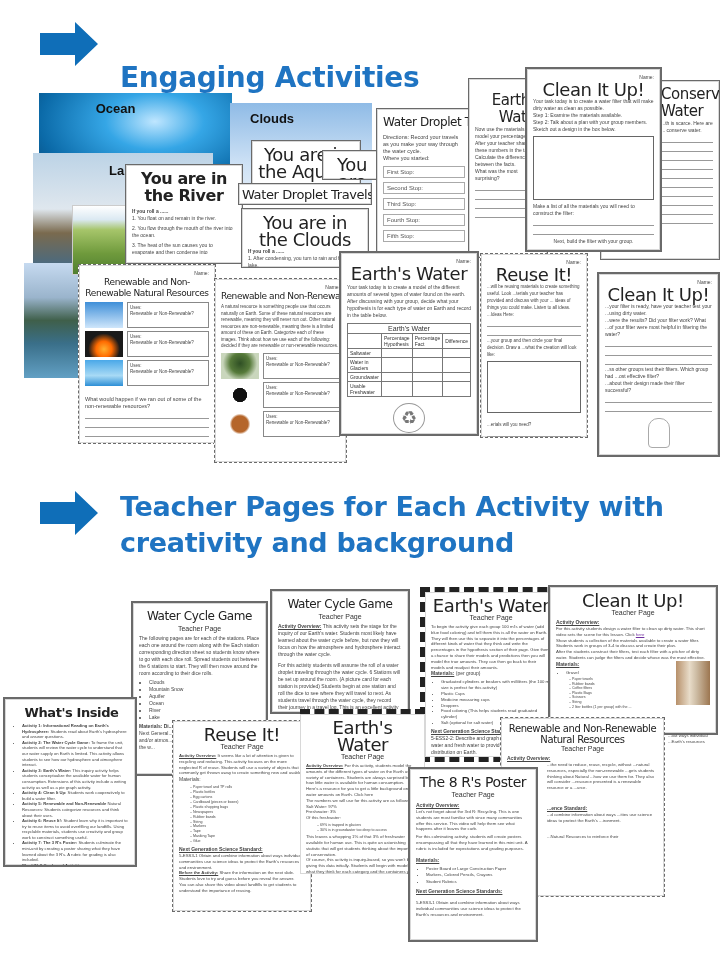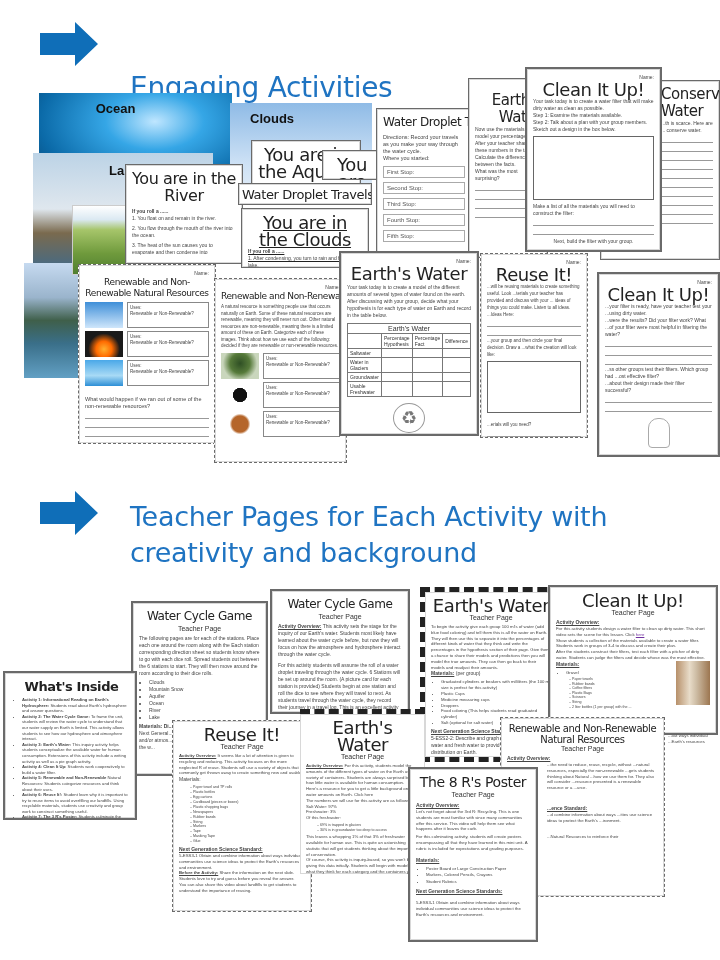--- a/index.html
+++ b/index.html
@@ -1,18 +1,18 @@
 <!DOCTYPE html>
 <html><head>
   <meta charset="utf-8">
   <style>
     html, body { margin:0; padding:0; background:#ffffff; }
     body { width:720px; height:960px; position:relative; overflow:hidden; font-family:"Liberation Sans", sans-serif; }
     .arrow { position:absolute; width:58px; height:44px; }
-    .heading { position:absolute; color:#1f74c2; font-family:"DejaVu Sans", sans-serif; font-weight:normal; margin:11px; }
+    .heading { position:absolute; color:#1f74c2; font-family:"DejaVu Sans", sans-serif; font-weight:bold; margin:1px; }
     .h1 { left:119px; top:60px; font-size:28px; letter-spacing:-0.3px; }
     .h2 { left:119px; top:488px; font-size:27px; line-height:36px; width:600px; letter-spacing:-0.3px; }
 
     .card { position:absolute; overflow:hidden; box-sizing:border-box; }
     .photo { color:#111; font-weight:bold; font-size:13px; padding:8px 0 0 0; text-align:center; }
     .ocean { background: radial-gradient(ellipse at 60% 30%, #bfe6ff 0%, #35a6e6 30%, #0b6aa8 70%, #063e6b 100%); }
     .clouds { background: linear-gradient(#8fbbe6, #cde1f5 60%, #e8f0f8); }
     .lake { background: linear-gradient(#bcd3e6 0%, #dfe7ee 28%, #7a6a4e 40%, #4d6a7d 55%, #2c3f4c 75%, #6a7f8c 100%); }
     .lake2 { background: linear-gradient(#c6daf0 0%, #9ab4cc 30%, #3f5f4a 50%, #3a6f89 70%, #62a0c4 100%); }
     .illust { background: linear-gradient(#ffffff 0%, #dbe9f2 20%, #a6c56a 35%, #6f9a3c 70%, #4f7e30 100%); }
@@ -50,37 +50,37 @@
 <div class="card photo clouds" style="left:230px;top:103px;width:142px;height:100px;text-align:left;padding-left:20px;">
   <span>Clouds</span>
 </div>
 <div class="card photo lake" style="left:33px;top:153px;width:180px;height:200px;text-align:left;padding:10px 0 0 76px;">
   <span>Lake</span>
 </div>
 <div class="card lake2" style="left:24px;top:263px;width:60px;height:115px;"></div>
 <div class="card illust" style="left:72px;top:205px;width:80px;height:70px;border:1px solid #ccc;"></div>
 
 <div class="card sheet" style="left:125px;top:164px;width:118px;height:100px;">
-  <div class="t" style="font-size:16px;">You are in the River</div>
+  <div class="t" style="font-size:16px;font-weight:bold;">You are in the River</div>
   <div class="body bold" style="margin-top:4px;">If you roll a ......</div>
   <div class="body">1. You float on and remain in the river.</div>
   <div class="body" style="margin-top:3px;">2. You flow through the mouth of the river into the ocean.</div>
   <div class="body" style="margin-top:3px;">3. The heat of the sun causes you to evaporate and then condense into</div>
 </div>
 
 <div class="card sheet" style="left:251px;top:140px;width:110px;height:50px;">
   <div class="t">You are in the Aquifer</div>
 </div>
 <div class="card sheet" style="left:322px;top:150px;width:60px;height:30px;">
   <div class="t">You are in the Mountains</div>
 </div>
 <div class="card sheet" style="left:238px;top:183px;width:134px;height:22px;padding:2px 3px;">
   <div class="t" style="font-size:13px;white-space:nowrap;">Water Droplet Travels Reflection</div>
 </div>
-<div class="card sheet" style="left:241px;top:208px;width:128px;height:60px;text-decoration:underline;">
+<div class="card sheet" style="left:241px;top:208px;width:128px;height:60px;">
   <div class="t">You are in the Clouds</div>
   <div class="body bold">If you roll a ......</div>
   <div class="body">1. After condensing, you turn to rain and fall into a lake.</div>
 </div>
 
 <div class="card sheet" style="left:376px;top:108px;width:96px;height:150px;">
   <div class="t" style="font-size:12px;text-align:left;white-space:nowrap;">Water Droplet Travels</div>
   <div class="body" style="font-size:5.5px;margin-top:3px;">Directions: Record your travels as you make your way through the water cycle.</div>
   <div class="body" style="font-size:5.5px;">Where you started:</div>
   <div class="stop">First Stop:</div>
@@ -276,21 +276,21 @@
       <li>Mountain Snow</li>
       <li>Aquifer</li>
       <li>Ocean</li>
       <li>River</li>
       <li>Lake</li>
   </ul>
   <div class="body bold">Materials: Di... student paso...</div>
   <div class="body">Next General... 5-ESS2-1. Des... describe ways... and/or atmos... (In this activit... atmosphere i... through the w...</div>
 </div>
 
-<div class="card sheet" style="left:3px;top:671px;width:134px;height:149px;border-width:2px;padding-left:9px;">
+<div class="card sheet" style="left:3px;top:697px;width:134px;height:170px;border-width:2px;padding-left:9px;">
   <div class="t" style="font-size:13px;font-weight:bold;">What's Inside</div>
   <ul style="font-size:4.2px;line-height:5.6px;padding-left:8px;">
     <li><span class="bold">Activity 1: Informational Reading on Earth's Hydrosphere:</span><span> Students read about Earth's hydrosphere and answer questions.</span></li>
     <li><span class="bold">Activity 2: The Water Cycle Game:</span><span> To frame the unit, students will review the water cycle to understand that our water supply on Earth is limited. This activity allows students to see how our hydrosphere and atmosphere interact.</span></li>
     <li><span class="bold">Activity 3: Earth's Water:</span><span> This inquiry activity helps students conceptualize the available water for human consumption. Extensions of this activity include a writing activity as well as a pie graph activity.</span></li>
     <li><span class="bold">Activity 4: Clean It Up:</span><span> Students work cooperatively to build a water filter.</span></li>
     <li><span class="bold">Activity 5: Renewable and Non-Renewable</span><span> Natural Resources: Students categorize resources and think about their uses.</span></li>
     <li><span class="bold">Activity 6: Reuse It!:</span><span> Student learn why it is important to try to reuse items to avoid overfilling our landfills. Using recyclable materials, students use creativity and group work to construct something useful.</span></li>
     <li><span class="bold">Activity 7: The 3 R's Poster:</span><span> Students culminate the mini-unit by creating a poster sharing what they have learned about the 3 R's. A rubric for grading is also included.</span></li>
     <li><span class="bold">Word Wall Cards and Activities</span></li>

